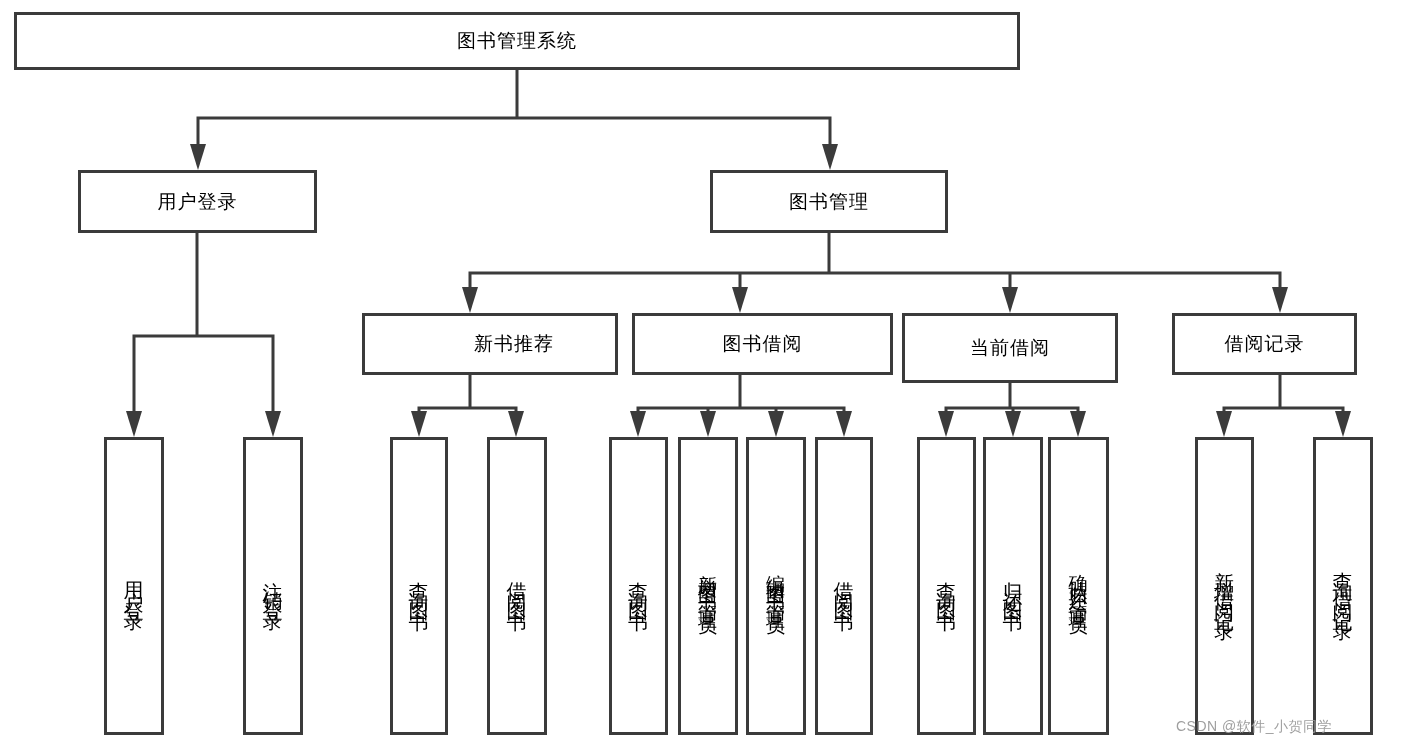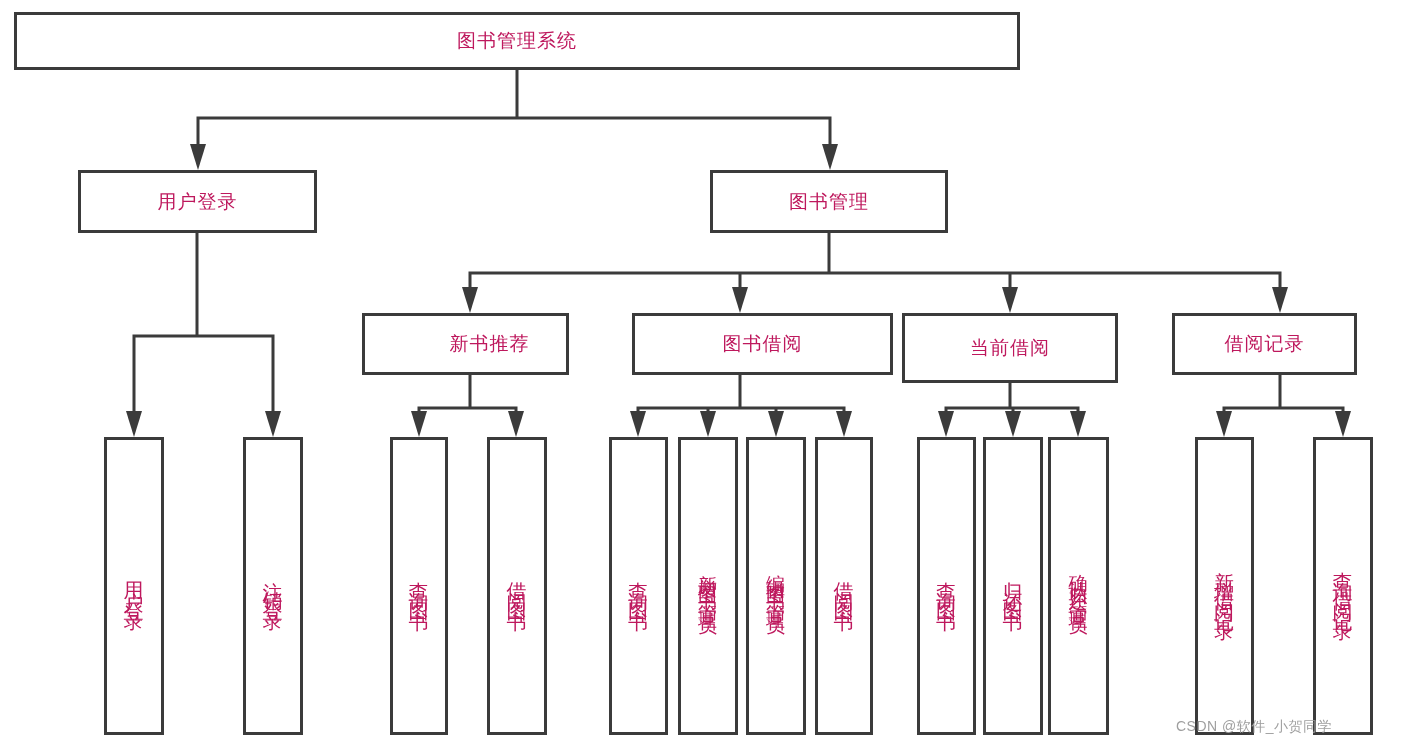--- a/index.html
+++ b/index.html
@@ -9,21 +9,21 @@
     background:#ffffff;
     font-family:"Liberation Sans","DejaVu Sans",sans-serif;
     overflow:hidden;
   }
   .wires { position:absolute; left:0; top:0; z-index:1; }
   .hnode, .leaf {
     position:absolute;
     box-sizing:border-box;
     border:3px solid #3b3b3b;
     background:#ffffff;
-    color:#be185d;
+    color:#000000;
     display:flex;
     align-items:center;
     justify-content:center;
     z-index:2;
   }
   .hnode { font-size:19px; letter-spacing:1px; }
   .leaf {
     writing-mode:vertical-rl;
     text-orientation:mixed;
     font-size:20px;
@@ -77,21 +77,21 @@
       <polygon points="1216,411 1232,411 1224,437"></polygon>
       <polygon points="1335,411 1351,411 1343,437"></polygon>
     </g>
   </svg>
 
   <div class="hnode" style="left:14px; top:12px; width:1006px; height:58px;">图书管理系统</div>
 
   <div class="hnode" style="left:78px; top:170px; width:239px; height:63px;">用户登录</div>
   <div class="hnode" style="left:710px; top:170px; width:238px; height:63px;text-align:right;">图书管理</div>
 
-  <div class="hnode" style="left:362px; top:313px; width:207px; height:62px;padding-left:48px;">新书推荐</div>
+  <div class="hnode" style="left:362px; top:313px; width:256px; height:62px;padding-left:48px;">新书推荐</div>
   <div class="hnode" style="left:632px; top:313px; width:261px; height:62px;">图书借阅</div>
   <div class="hnode" style="left:902px; top:313px; width:216px; height:70px;">当前借阅</div>
   <div class="hnode" style="left:1172px; top:313px; width:185px; height:62px;">借阅记录</div>
 
   <div class="leaf" style="left:104px; top:437px; width:60px; height:298px;">用户登录</div>
   <div class="leaf" style="left:243px; top:437px; width:60px; height:298px;">注销登录</div>
 
   <div class="leaf" style="left:390px; top:437px; width:58px; height:298px;">查询图书</div>
   <div class="leaf" style="left:487px; top:437px; width:60px; height:298px;">借阅图书</div>
 

